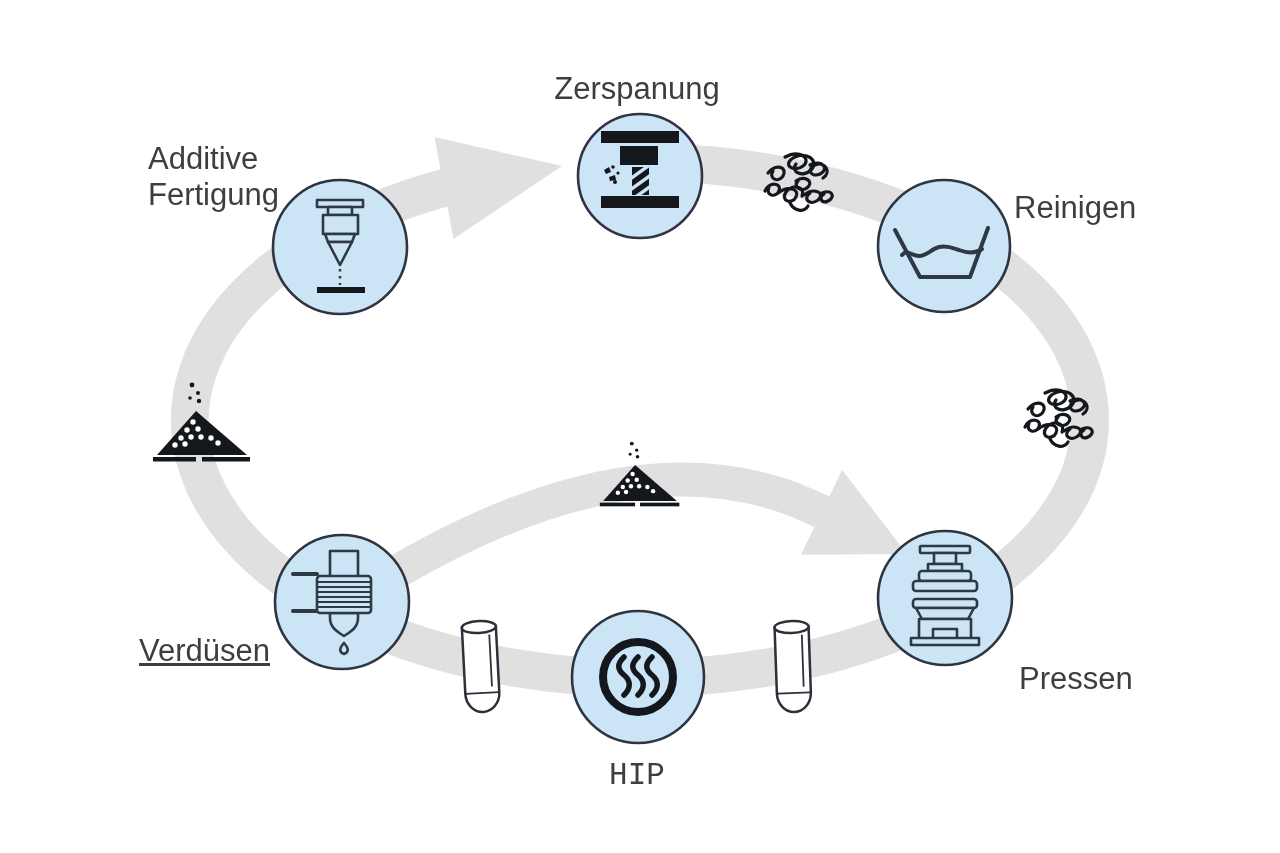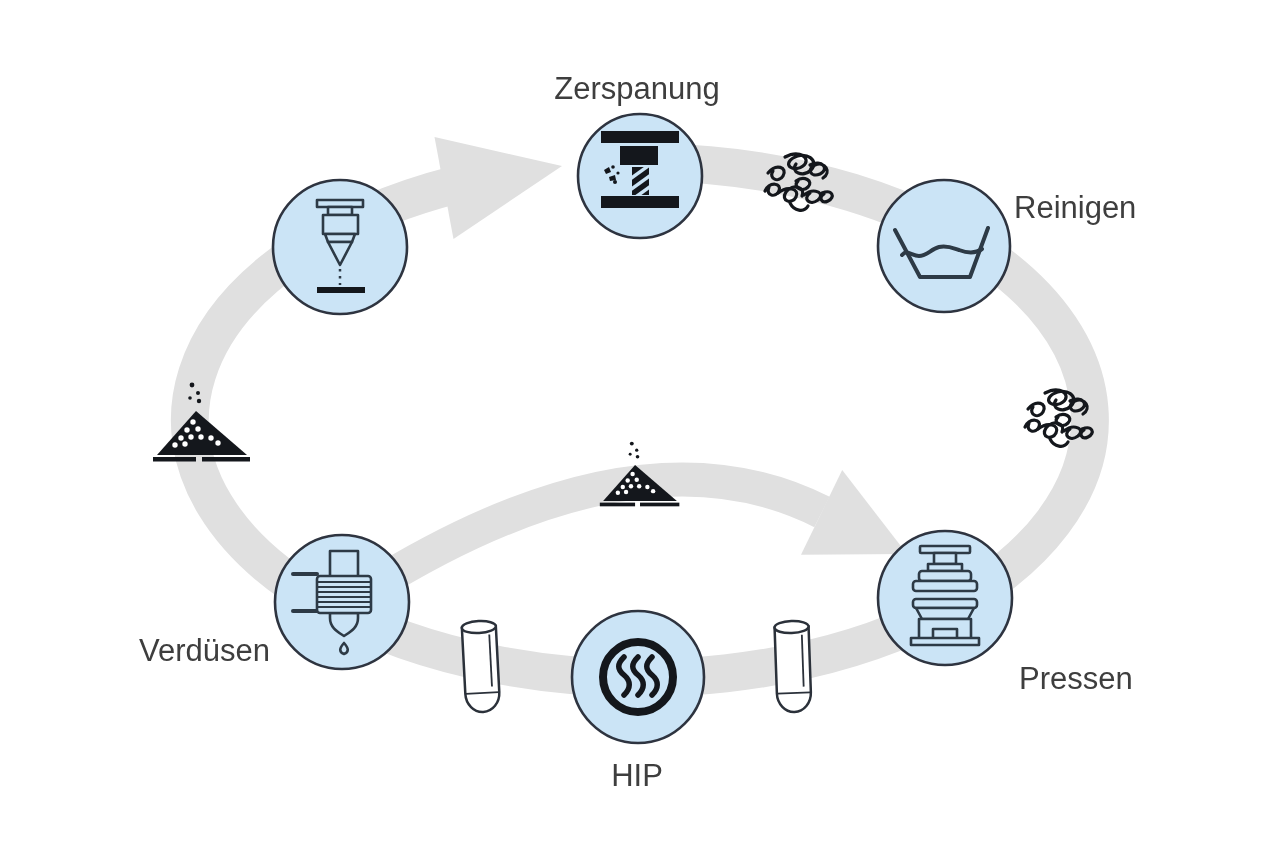--- a/index.html
+++ b/index.html
@@ -224,24 +224,25 @@
 
   <g transform="translate(793,668) rotate(-2)">
     <path class="tube" d="M -17 -41 L -17 25 A 17 19 0 0 0 17 25 L 17 -41 Z"></path>
     <path class="tube-thin" d="M -16.5 25 L 16.5 25"></path>
     <path class="tube-thin" d="M 10 -33 L 10 19"></path>
     <ellipse class="tube" cx="0" cy="-41" rx="17" ry="6"></ellipse>
   </g>
 
 </svg>
 
+  <div class="lbl" style="left:148px;top:141px;"><span style="display:block;">Additive</span><span style="display:block;">Fertigung</span></div>
 
   <div class="lbl center" style="left:637px;top:71px;">Zerspanung</div>
 
   <div class="lbl" style="left:1014px;top:182px;margin-top:8px;">Reinigen</div>
 
   <div class="lbl" style="left:1019px;top:661px;">Pressen</div>
 
-  <div class="lbl center" style="left:637px;top:758px;">HIP</div>
-
-  <div class="lbl" style="left:139px;top:633px;">Verdüsen</div>
+  <div class="lbl center" style="left:637px;top:758px;font-family:Liberation Mono, monospace;">HIP</div>
+
+  <div class="lbl" style="left:139px;top:633px;text-decoration:underline;">Verdüsen</div>
 
 </div>
 
 </body></html>

